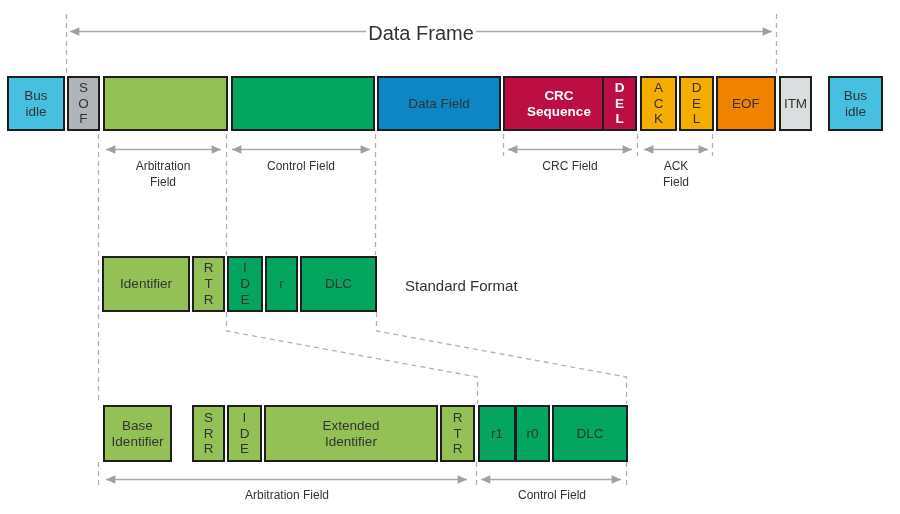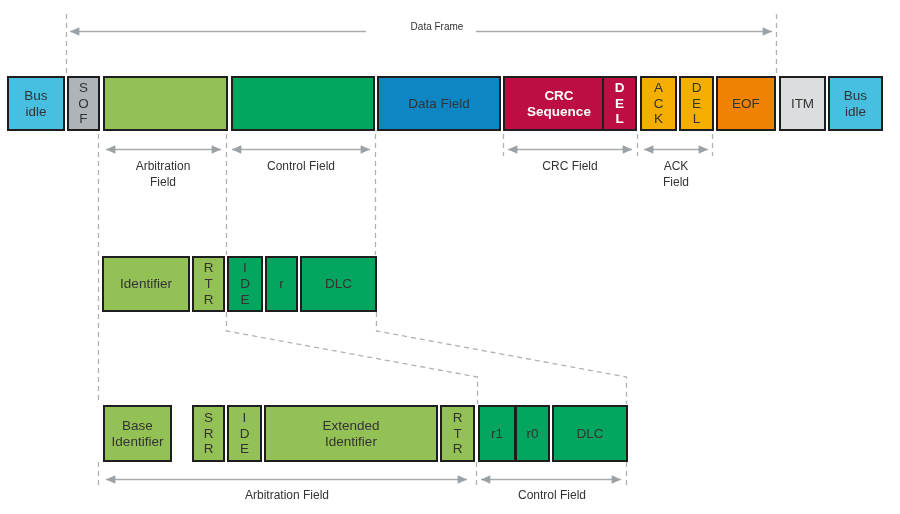--- a/index.html
+++ b/index.html
@@ -65,21 +65,21 @@
       <path d="M476 31.5 H772" marker-end="url(#ah)"></path>
       <path d="M106 149.5 H221" marker-start="url(#ah)" marker-end="url(#ah)"></path>
       <path d="M232 149.5 H370" marker-start="url(#ah)" marker-end="url(#ah)"></path>
       <path d="M508 149.5 H632" marker-start="url(#ah)" marker-end="url(#ah)"></path>
       <path d="M644 149.5 H708" marker-start="url(#ah)" marker-end="url(#ah)"></path>
       <path d="M106 479.5 H467" marker-start="url(#ah)" marker-end="url(#ah)"></path>
       <path d="M481 479.5 H621" marker-start="url(#ah)" marker-end="url(#ah)"></path>
     </g>
   </svg>
 
-  <div class="lbl" style="left:437px;top:20px;font-size:10px;">Data Frame</div>
+  <div class="lbl" style="left:421px;top:20px;font-size:20px;">Data Frame</div>
 
   <div class="row-top">
     <div class="seg c-cyan" style="left:7px;width:58px;">Bus
 idle</div>
     <div class="seg c-gray" style="left:67px;width:33px;">S
 O
 F</div>
     <div class="seg c-lgreen" style="left:103px;width:125px;"></div>
     <div class="seg c-dgreen" style="left:231px;width:144px;"></div>
     <div class="seg c-blue" style="left:377px;width:124px;">Data Field</div>
@@ -88,21 +88,21 @@
     <div class="seg c-crimson" style="left:602px;width:35px;">D
 E
 L</div>
     <div class="seg c-amber" style="left:640px;width:37px;">A
 C
 K</div>
     <div class="seg c-amber" style="left:679px;width:35px;">D
 E
 L</div>
     <div class="seg c-orange" style="left:716px;width:60px;">EOF</div>
-    <div class="seg c-lgray" style="left:779px;width:47px;">ITM</div>
+    <div class="seg c-lgray" style="left:779px;width:33px;">ITM</div>
     <div class="seg c-cyan" style="left:828px;width:55px;">Bus
 idle</div>
   </div>
 
   <div class="lbl" style="left:163px;top:158px;">Arbitration
 Field</div>
   <div class="lbl" style="left:301px;top:158px;">Control Field</div>
   <div class="lbl" style="left:570px;top:158px;">CRC Field</div>
   <div class="lbl" style="left:676px;top:158px;">ACK
 Field</div>
@@ -111,20 +111,21 @@
     <div class="seg c-lgreen" style="left:102px;width:88px;">Identifier</div>
     <div class="seg c-lgreen" style="left:192px;width:33px;">R
 T
 R</div>
     <div class="seg c-dgreen" style="left:227px;width:36px;">I
 D
 E</div>
     <div class="seg c-dgreen" style="left:265px;width:33px;">r</div>
     <div class="seg c-dgreen" style="left:300px;width:77px;">DLC</div>
   </div>
+  <div class="lbl lbl-left fmt-title" style="left:405px;top:276px;">Standard Format</div>
 
   <div class="row-ext">
     <div class="seg c-lgreen" style="left:103px;width:69px;">Base
 Identifier</div>
     <div class="seg c-lgreen" style="left:192px;width:33px;">S
 R
 R</div>
     <div class="seg c-lgreen" style="left:227px;width:35px;">I
 D
 E</div>

